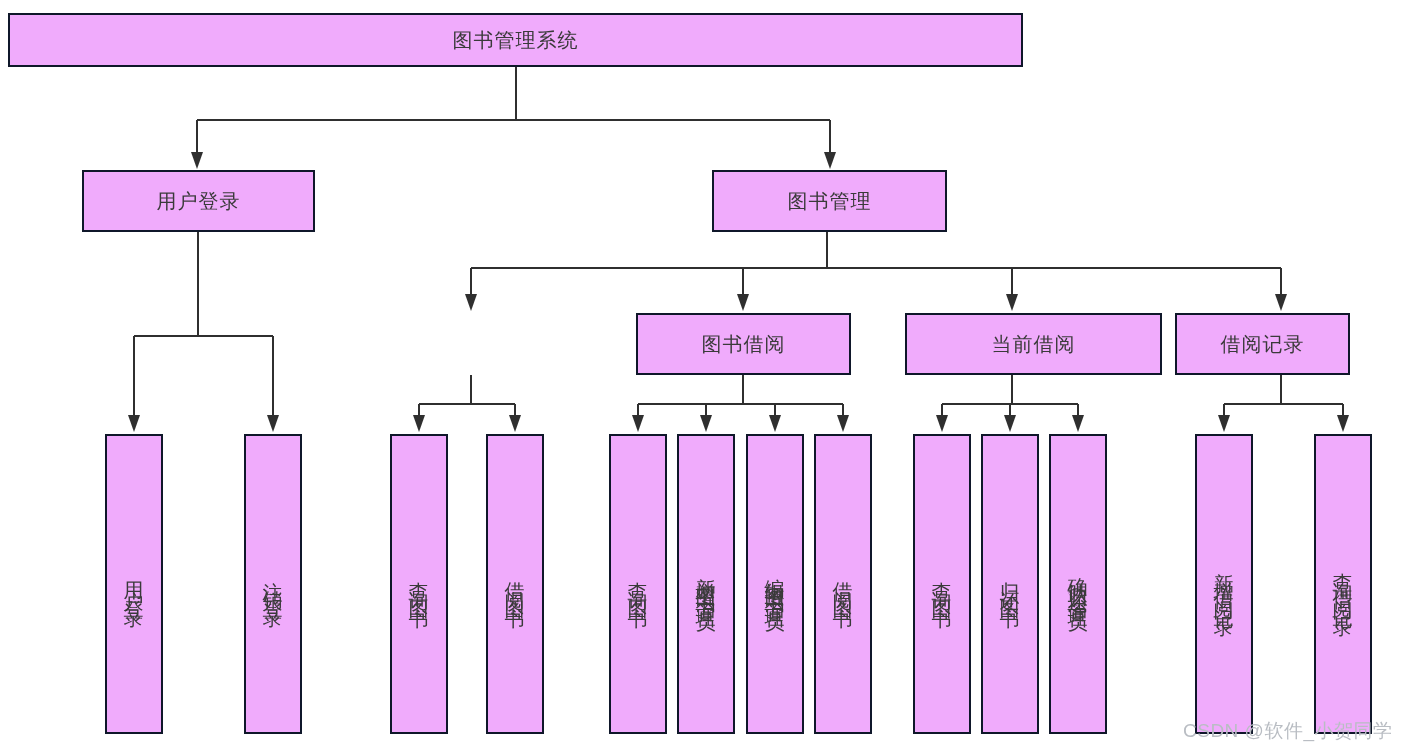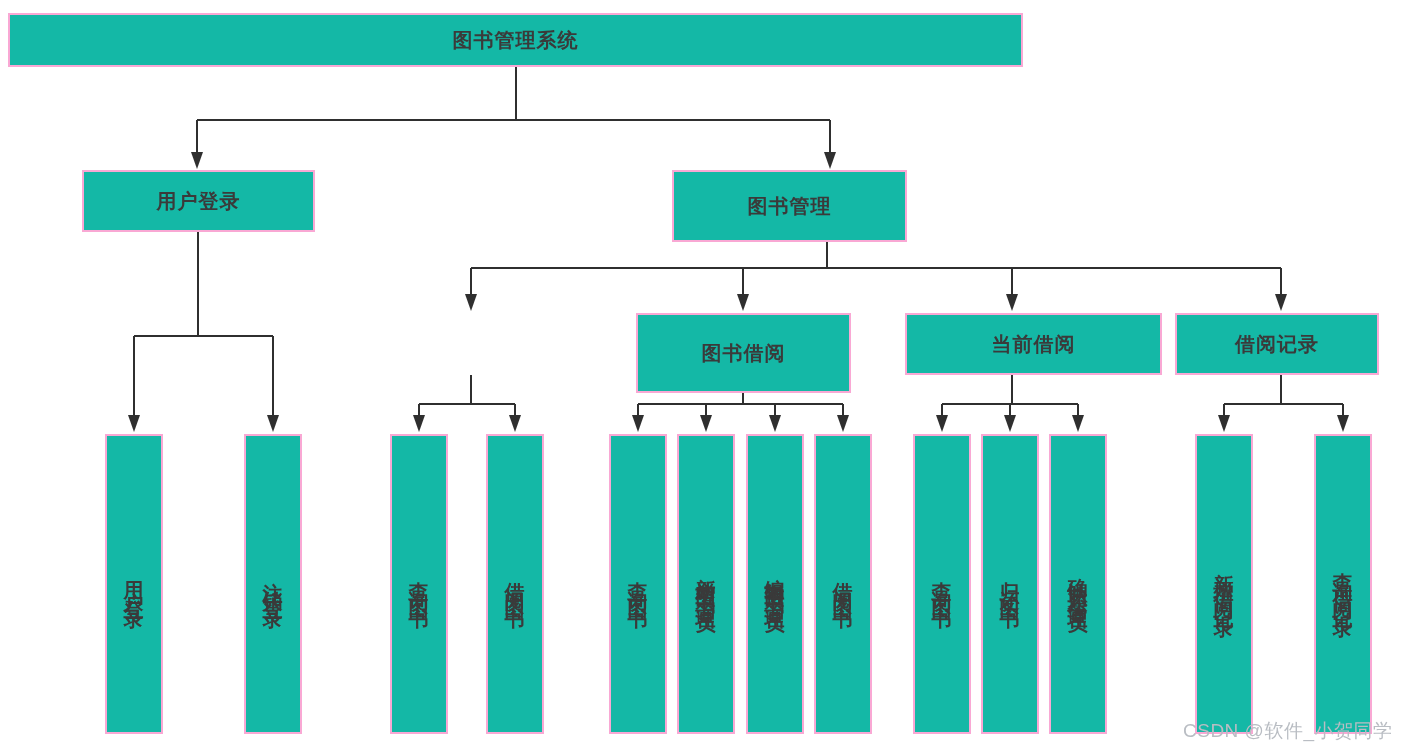--- a/index.html
+++ b/index.html
@@ -2,23 +2,23 @@
 <html><head>
 <meta charset="utf-8">
 <style>
   html,body{margin:0;padding:0;background:#ffffff;}
   .stage{
     position:relative;width:1405px;height:747px;background:#ffffff;
     font-family:"Liberation Sans",sans-serif;overflow:hidden;
   }
   .connectors{position:absolute;left:0;top:0;width:1405px;height:747px;z-index:1;}
   .node{
-    position:absolute;box-sizing:border-box;border:2px solid #f9a8d4;background:#14b8a6;
+    position:absolute;box-sizing:border-box;border:2px solid #0f172a;background:#f0abfc;
     display:flex;align-items:center;justify-content:center;
-    color:#3a3a3a;font-size:20px;z-index:2;font-weight:bold;
+    color:#3a3a3a;font-size:20px;z-index:2;
   }
   .node .htext{letter-spacing:1px;white-space:nowrap;}
   .node .vtext{
     writing-mode:vertical-rl;text-orientation:mixed;
     letter-spacing:9px;line-height:1;white-space:nowrap;
   }
   .node.leaf .vtext{letter-spacing:9px;}
   .node.leaf.long .vtext{letter-spacing:5px;font-size:20px;}
   .watermark{
     position:absolute;left:1183px;top:718px;z-index:5;
@@ -77,31 +77,31 @@
     </g>
   </svg>
 
   <div class="node" style="left:8px;top:13px;width:1015px;height:54px">
     <span class="htext">图书管理系统</span>
   </div>
 
   <div class="node" style="left:82px;top:170px;width:233px;height:62px">
     <span class="htext">用户登录</span>
   </div>
-  <div class="node" style="left:672px;top:170px;width:235px;height:72px">
+  <div class="node" style="left:712px;top:170px;width:235px;height:62px">
     <span class="htext">图书管理</span>
   </div>
 
-  <div class="node" style="left:636px;top:313px;width:215px;height:80px">
+  <div class="node" style="left:636px;top:313px;width:215px;height:62px">
     <span class="htext">图书借阅</span>
   </div>
   <div class="node" style="left:905px;top:313px;width:257px;height:62px">
     <span class="htext">当前借阅</span>
   </div>
-  <div class="node" style="left:1175px;top:313px;width:204px;height:62px">
+  <div class="node" style="left:1175px;top:313px;width:175px;height:62px">
     <span class="htext">借阅记录</span>
   </div>
 
   <div class="node leaf" style="left:105px;top:434px;width:58px;height:300px">
     <span class="vtext">用户登录</span>
   </div>
   <div class="node leaf" style="left:244px;top:434px;width:58px;height:300px">
     <span class="vtext">注销登录</span>
   </div>
 

